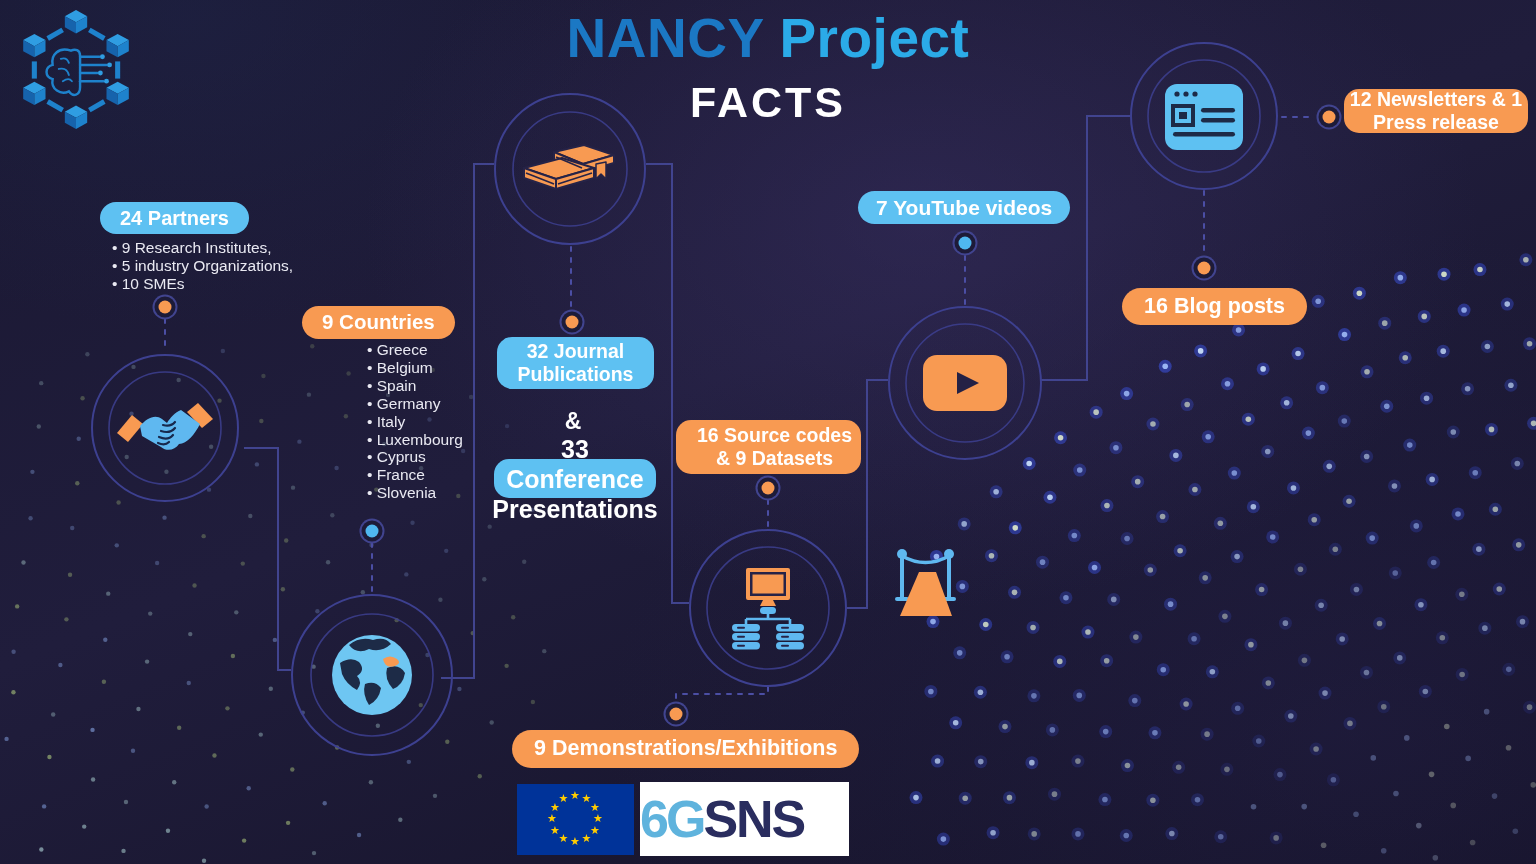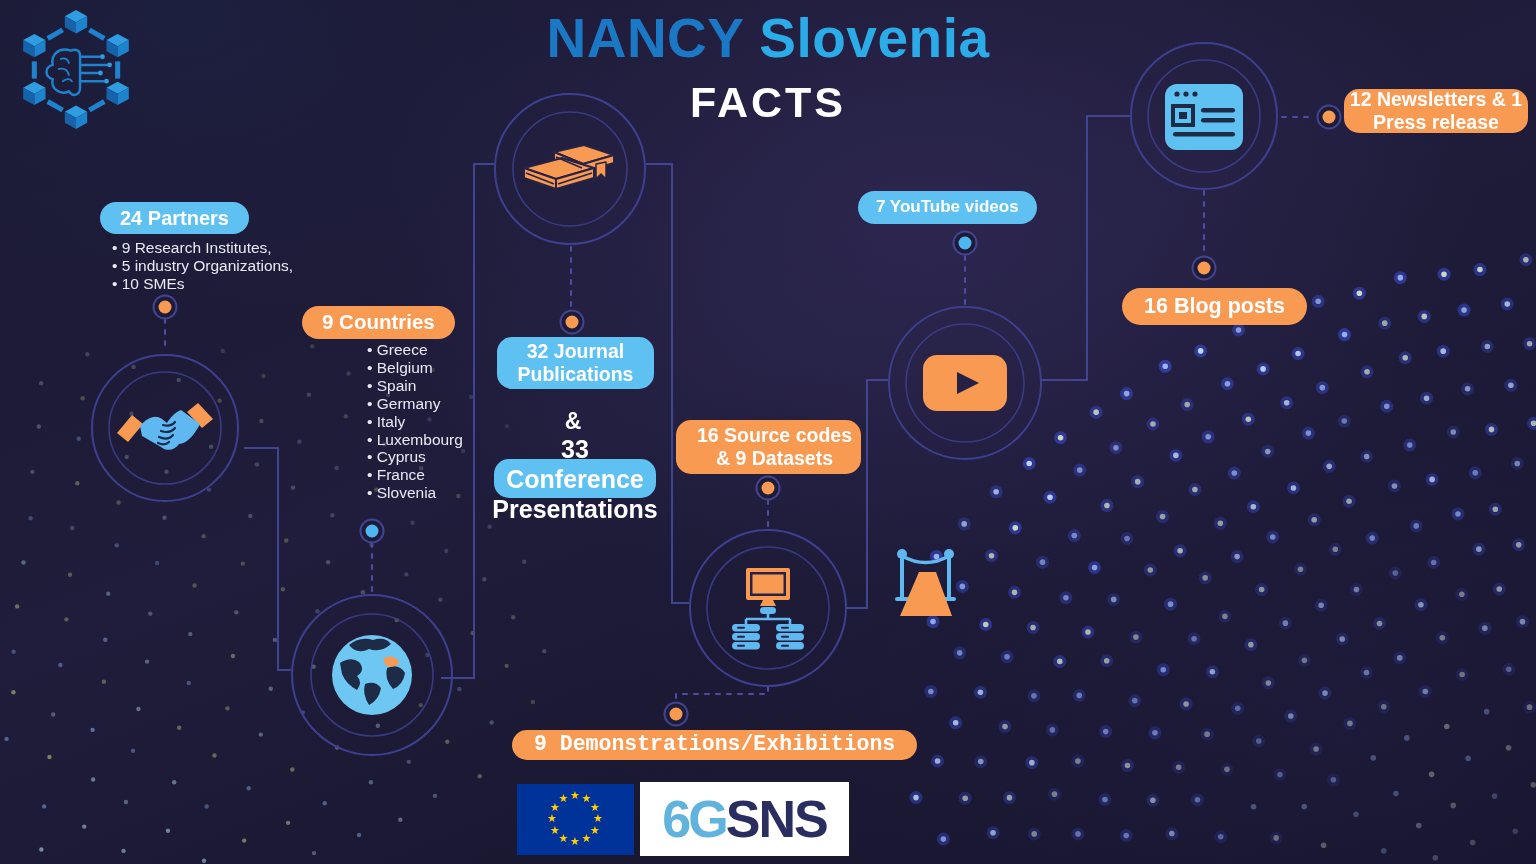--- a/index.html
+++ b/index.html
@@ -30,21 +30,21 @@
   .amp{position:absolute;color:#ffffff;font-weight:800;font-size:23px;text-align:center;}
   
   .cdot{position:absolute;width:13px;height:13px;border-radius:50%;transform:translate(-50%,-50%);
     box-shadow:0 0 0 4px #1d1b38,0 0 0 6px #41448f;}
   .cdot.o{background:#f89a52;}
   .cdot.b{background:#4fb7f0;}
   
   .eu-flag{position:absolute;left:517px;top:784px;width:117px;height:71px;background:#003399;}
   .eu-star{position:absolute;color:#ffcc00;font-size:11px;line-height:11px;}
   .sns-logo{position:absolute;left:640px;top:782px;width:209px;height:74px;background:#ffffff;
-    display:flex;align-items:center;justify-content:center;}
+    display:flex;align-items:center;}
   .sns-logo .g6{font-size:52px;font-weight:800;color:#5fb3dd;letter-spacing:-3px;}
   .sns-logo .sns{font-size:52px;font-weight:800;color:#2a2d5f;letter-spacing:-2px;}
 </style>
 </head>
 <body>
 
 <div class="stage">
 
   <svg class="layer" width="1536" height="864">
     <g id="dotfield">
@@ -618,21 +618,21 @@
       <circle cx="89" cy="50" r="2.4"></circle>
         <circle cx="96" cy="58" r="2.4"></circle>
       <circle cx="87" cy="66" r="2.4"></circle>
         <circle cx="93" cy="74" r="2.4"></circle>
     </g>
   </svg>
 
   <div class="title">
     <span class="p1">NANCY</span>
     <span> </span>
-    <span class="p2">Slovenia</span>
+    <span class="p2">Project</span>
   </div>
   <div class="subtitle">FACTS</div>
 
   <div class="badge blue pill" style="left:100px;top:202px;height:32px;padding:0 20px;font-size:20px;">24 Partners</div>
   <div class="list" style="left:84px;top:239px;">
     <span>• 9 Research Institutes,</span>
     <span>• 5 industry Organizations,</span>
     <span>• 10 SMEs</span>
   </div>
 
@@ -648,27 +648,27 @@
     <span>• France</span>
     <span>• Slovenia</span>
   </div>
 
   <div class="badge blue rounded" style="left:497px;top:337px;width:157px;height:52px;font-size:19.5px;">32 Journal Publications</div>
   <div class="amp" style="left:553px;top:408px;width:40px;">&amp;</div>
   <div class="badge blue rounded" style="left:494px;top:459px;width:162px;height:39px;font-size:25px;">33 Conference Presentations</div>
 
   <div class="badge orange rounded" style="left:676px;top:420px;width:185px;height:54px;font-size:19.5px;padding-left:12px;">16 Source codes &amp; 9 Datasets</div>
 
-  <div class="badge blue pill" style="left:858px;top:191px;height:33px;padding:0 18px;font-size:17px;">7 YouTube videos</div>
+  <div class="badge blue pill" style="left:858px;top:191px;height:33px;padding:0 18px;font-size:21px;">7 YouTube videos</div>
 
   <div class="badge orange pill" style="left:1122px;top:288px;height:37px;padding:0 22px;font-size:21.5px;">16 Blog posts</div>
 
   <div class="badge orange rounded" style="left:1344px;top:89px;width:184px;height:44px;font-size:19.5px;">12 Newsletters &amp; 1 Press release</div>
 
-  <div class="badge orange pill" style="left:512px;top:730px;height:30px;padding:0 22px;font-size:21.5px;font-family:Liberation Mono, monospace;">9 Demonstrations/Exhibitions</div>
+  <div class="badge orange pill" style="left:512px;top:730px;height:38px;padding:0 22px;font-size:21.5px;">9 Demonstrations/Exhibitions</div>
 
   <div class="cdot o" style="left:165px;top:307px;"></div>
   <div class="cdot b" style="left:372px;top:531px;"></div>
   <div class="cdot o" style="left:572px;top:322px;"></div>
   <div class="cdot o" style="left:768px;top:488px;"></div>
   <div class="cdot b" style="left:965px;top:243px;"></div>
   <div class="cdot o" style="left:1204px;top:268px;"></div>
   <div class="cdot o" style="left:1329px;top:117px;"></div>
   <div class="cdot o" style="left:676px;top:714px;"></div>
 

